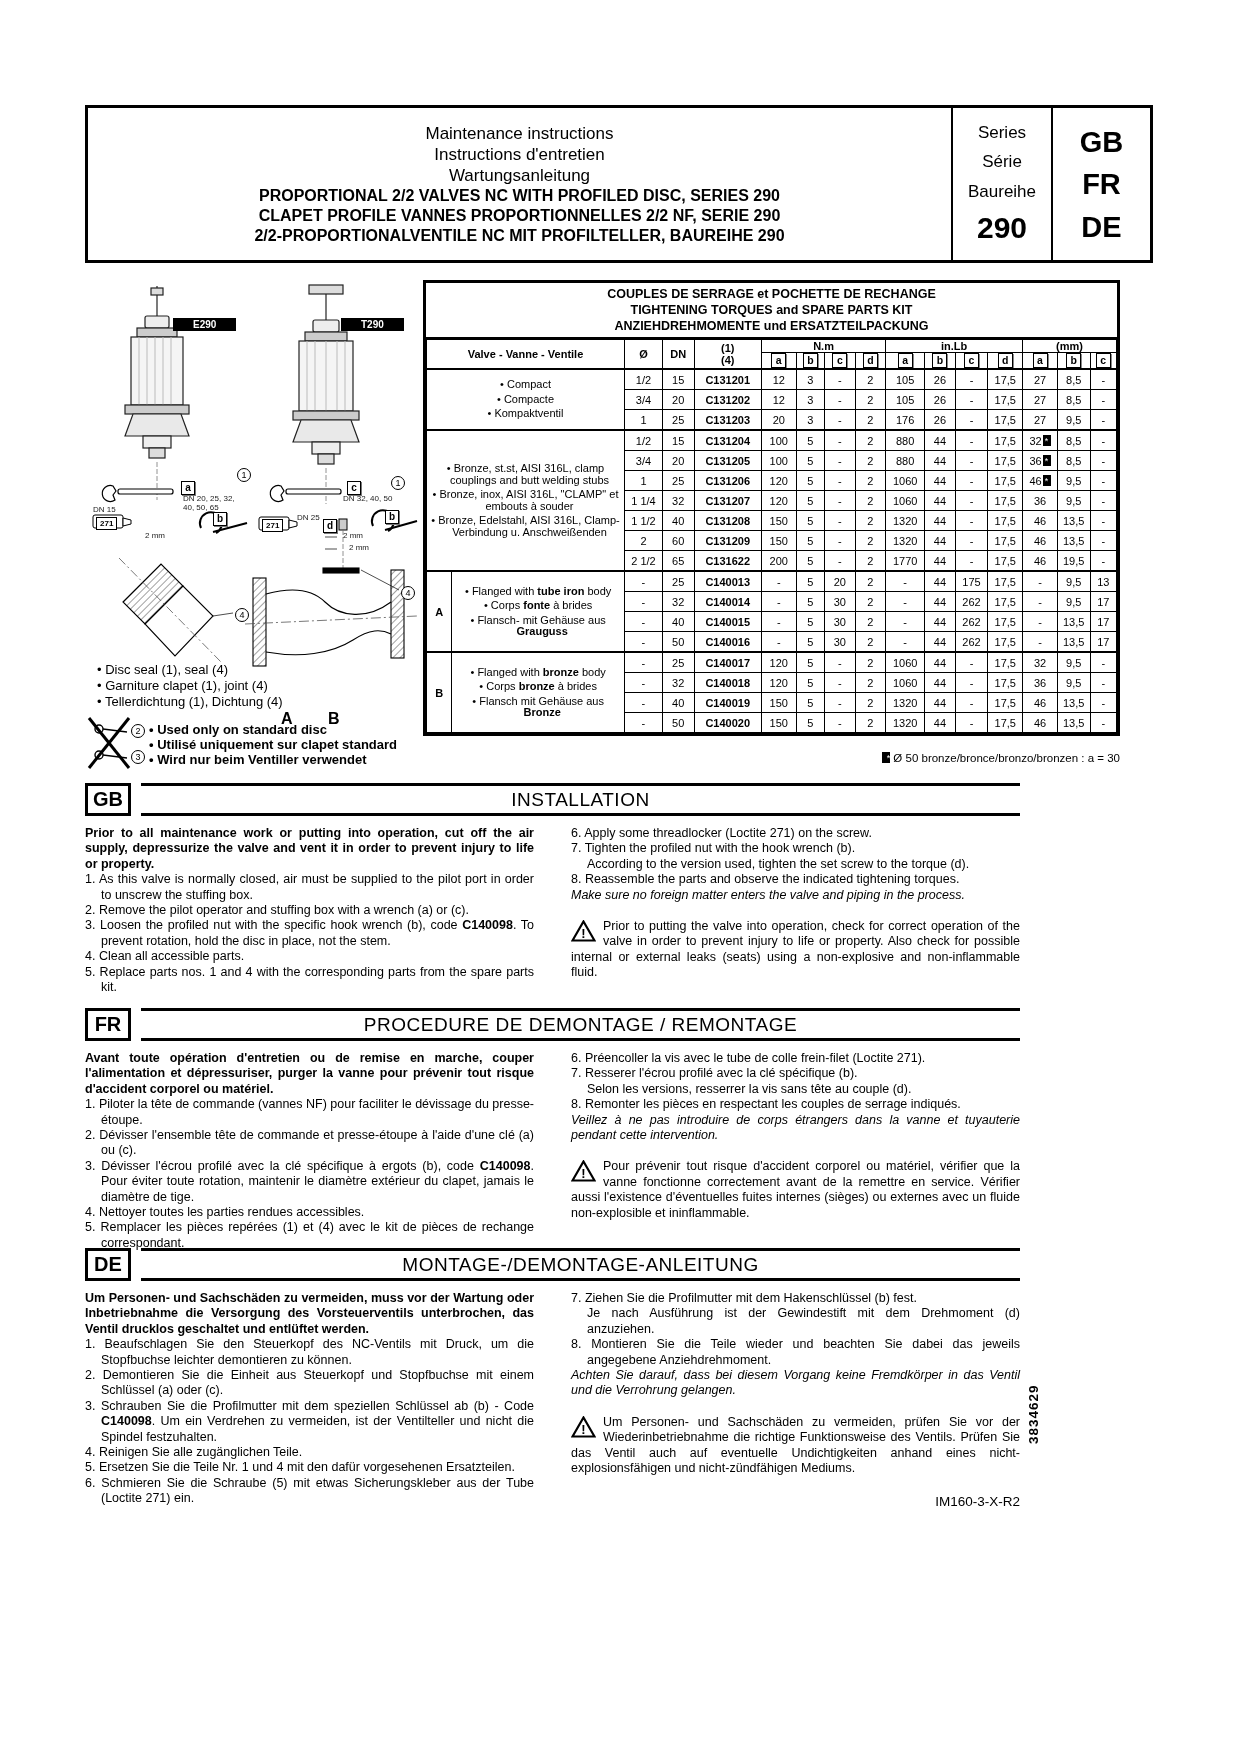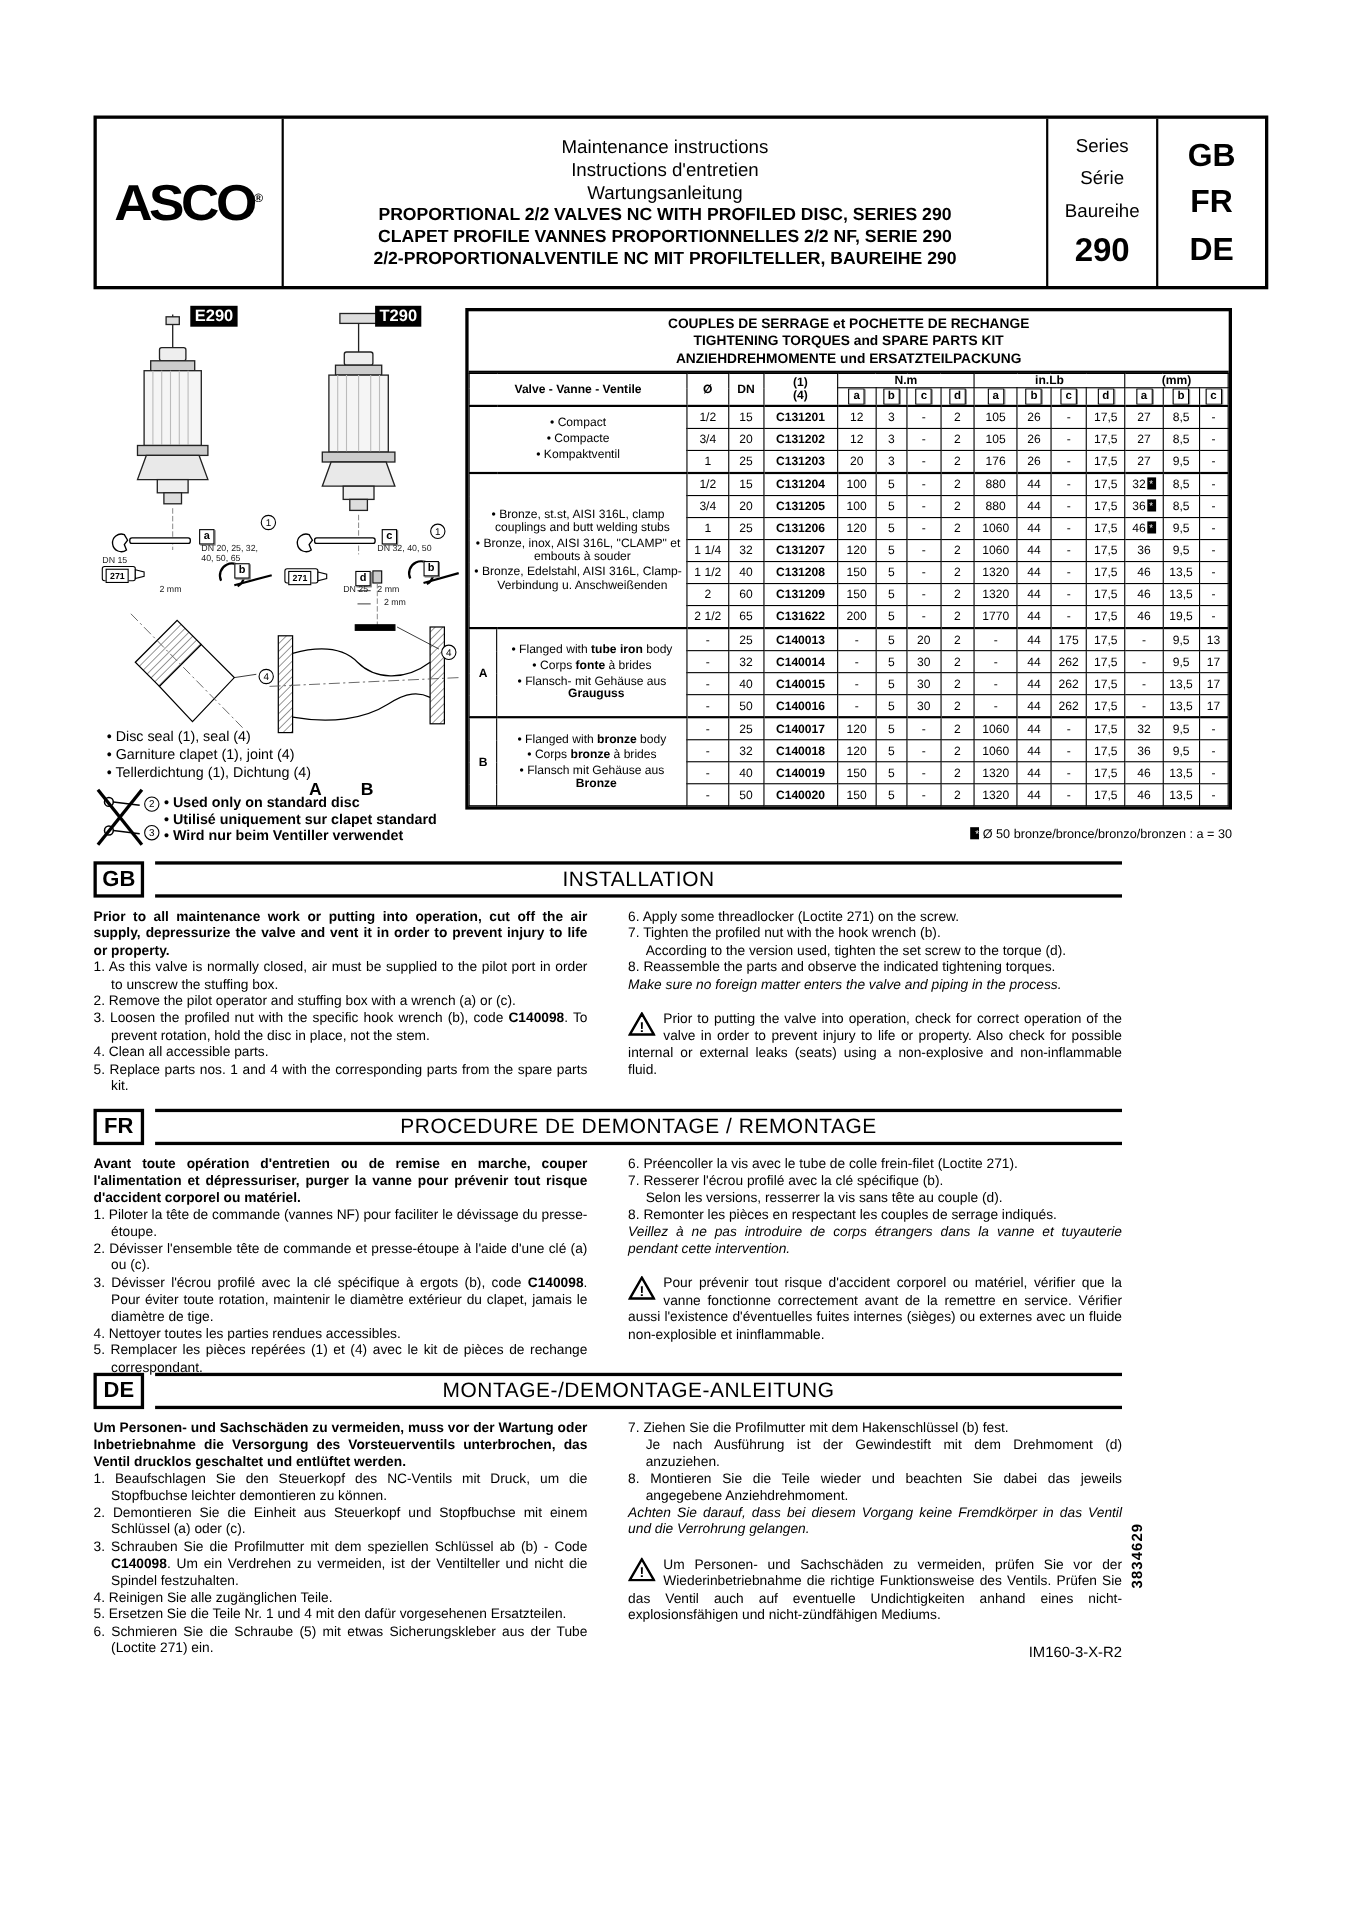--- a/index.html
+++ b/index.html
@@ -19,21 +19,21 @@
             align-items:center;justify-content:space-evenly;padding:6px 0;box-sizing:border-box;}
   .h-series .s-lbl{font-size:17px;}
   .h-series .s-num{font-weight:bold;font-size:30px;}
   .h-lang{width:97px;display:flex;flex-direction:column;align-items:center;
           justify-content:space-evenly;padding:6px 0;box-sizing:border-box;}
   .h-lang div{font-weight:bold;font-size:29px;line-height:30px;}
   
   .diagram{position:absolute;left:85px;top:272px;width:335px;height:502px;}
   .dart{position:absolute;left:0;top:0;}
   .dlab{position:absolute;font-size:9px;white-space:pre;}
-  .dlab.tag{background:#000;color:#fff;font-weight:bold;font-size:15px;padding:1px 4px;}
+  .dlab.tag{background:#000;color:#fff;font-weight:bold;font-size:10px;padding:1px 20px;margin-top:40px;}
   .dlab.bx{border:1.4px solid #000;font-weight:bold;font-size:10px;width:12px;height:12px;
            line-height:12px;text-align:center;background:#fff;box-shadow:1px 1px 0 #777;}
   .dlab.circ{border:1px solid #000;border-radius:50%;width:12px;height:12px;line-height:12px;
              text-align:center;font-size:9px;background:#fff;}
   .dlab.tiny{font-size:8px;color:#222;}
   .dlab.tube{font-size:8px;font-weight:bold;border:1px solid #000;padding:0 3px;background:#fff;line-height:11px;}
   .dlab.ab{font-weight:bold;font-size:16px;}
   .d-captions{position:absolute;left:12px;top:390px;width:230px;}
   .d-captions div{font-size:13px;line-height:16px;}
   .d-notes{position:absolute;left:64px;top:450px;width:264px;}
@@ -77,23 +77,20 @@
   .doc-ref{position:absolute;left:85px;top:1494px;width:935px;text-align:right;font-size:13.5px;}
   .side-num{position:absolute;left:1026px;top:1444px;font-weight:bold;font-size:13.5px;
             letter-spacing:1px;transform:rotate(-90deg);transform-origin:left top;white-space:nowrap;}
 </style>
 </head>
 <body>
 
 <div class="page">
 
   <div class="header-box">
-    <div class="h-logo">
-      <span class="logo-txt"><span>ASCO</span><sup class="logo-reg">®</sup></span>
-    </div>
     <div class="h-center">
       <div class="h-line">Maintenance instructions</div>
       <div class="h-line">Instructions d'entretien</div>
       <div class="h-line">Wartungsanleitung</div>
       <div class="h-title">PROPORTIONAL 2/2 VALVES NC WITH PROFILED DISC, SERIES 290</div>
       <div class="h-title">CLAPET PROFILE VANNES PROPORTIONNELLES 2/2 NF, SERIE 290</div>
       <div class="h-title">2/2-PROPORTIONALVENTILE NC MIT PROFILTELLER, BAUREIHE 290</div>
     </div>
     <div class="h-series">
       <div class="s-lbl">Series</div>
@@ -213,21 +210,21 @@
         <span class="dlab tag" style="left: 88px; top: 6px;">E290</span>
         <span class="dlab tag" style="left: 256px; top: 6px;">T290</span>
         <span class="dlab bx" style="left: 96px; top: 209px;">a</span>
         <span class="dlab bx" style="left: 262px; top: 209px;">c</span>
         <span class="dlab bx" style="left: 128px; top: 240px;">b</span>
         <span class="dlab bx" style="left: 300px; top: 238px;">b</span>
         <span class="dlab bx" style="left: 238px; top: 247px;">d</span>
         <span class="dlab tiny" style="left: 98px; top: 222px;">DN 20, 25, 32,
 40, 50, 65</span>
         <span class="dlab tiny" style="left: 8px; top: 233px;">DN 15</span>
-        <span class="dlab tiny" style="left: 212px; top: 259px; margin-left: 15px;">DN 25</span>
+        <span class="dlab tiny" style="left: 212px; top: 241px;">DN 25</span>
         <span class="dlab tiny" style="left: 258px; top: 222px;">DN 32, 40, 50</span>
         <span class="dlab tube" style="left: 11px; top: 245px;">271</span>
         <span class="dlab tube" style="left: 177px; top: 247px;">271</span>
         <span class="dlab circ" style="left: 152px; top: 196px;">1</span>
         <span class="dlab circ" style="left: 306px; top: 204px;">1</span>
         <span class="dlab circ" style="left: 150px; top: 336px;">4</span>
         <span class="dlab circ" style="left: 316px; top: 314px;">4</span>
         <span class="dlab circ" style="left: 46px; top: 452px;">2</span>
         <span class="dlab circ" style="left: 46px; top: 478px;">3</span>
         <span class="dlab tiny" style="left: 60px; top: 259px;">2 mm</span>

